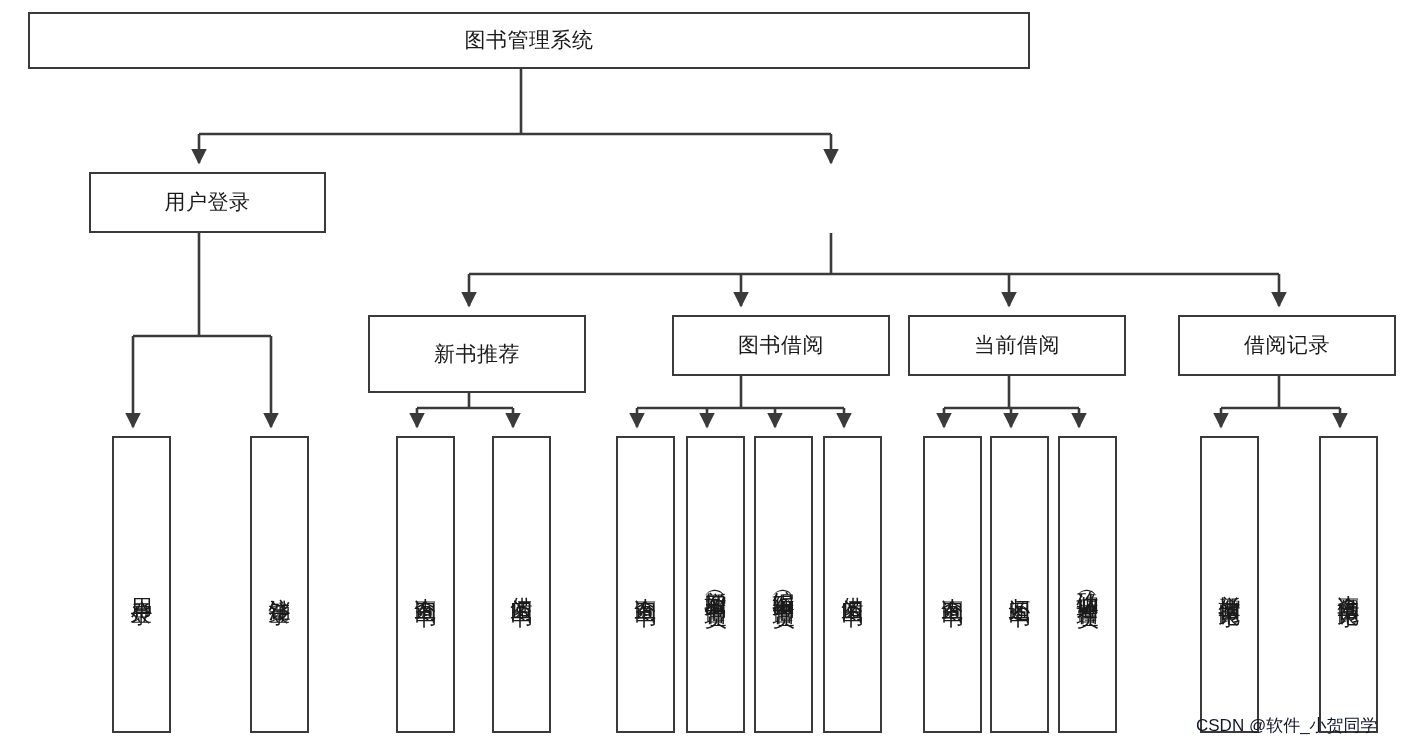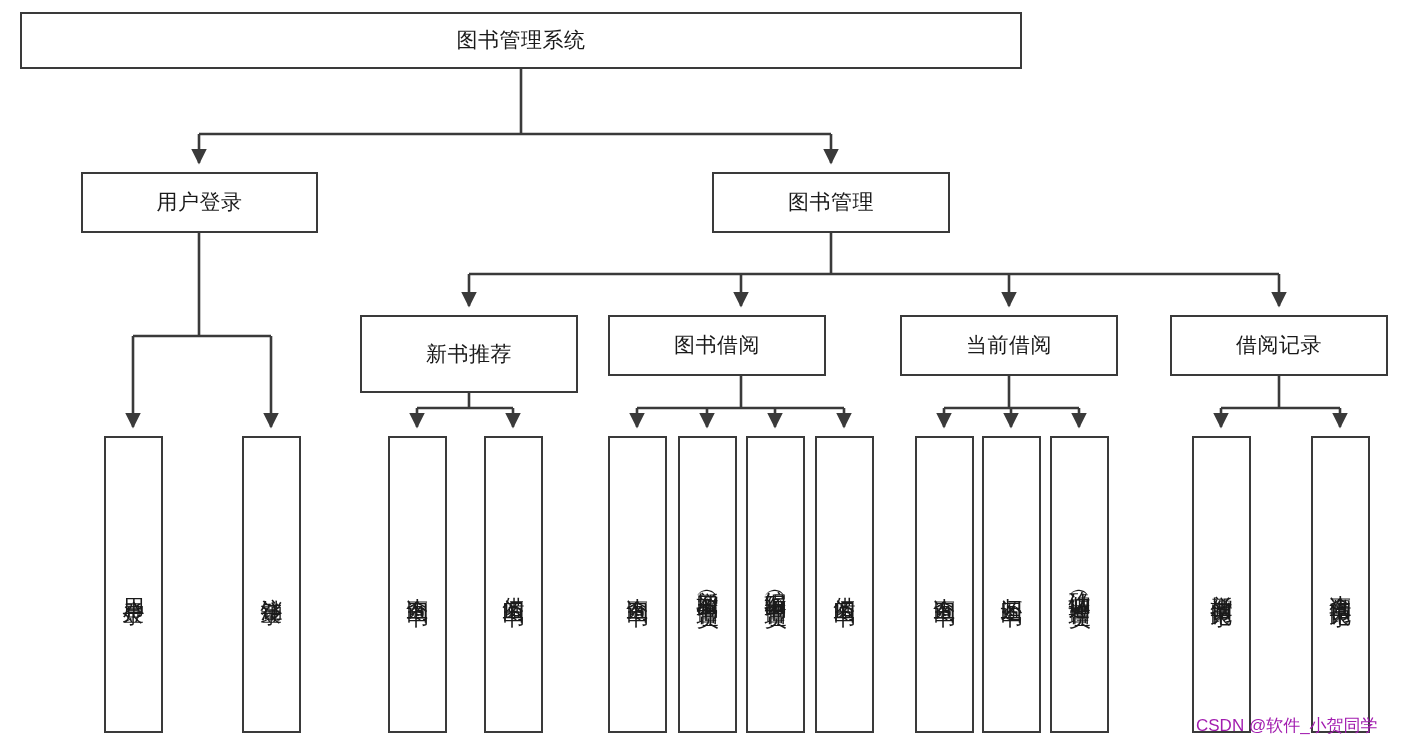--- a/index.html
+++ b/index.html
@@ -28,20 +28,21 @@
   }
   .node {
     position: absolute;
     box-sizing: border-box;
     background: #ffffff;
     border: 2px solid #3a3a3a;
     display: flex;
     align-items: center;
     justify-content: center;
     z-index: 2;
+    margin-left: 8px;
   }
   .node-label {
     color: #1a1a1a;
     line-height: 1.18;
     text-align: center;
     white-space: pre;
   }
   
   .node.horiz .node-label {
     font-size: 21px;
@@ -59,21 +60,21 @@
     font-size: 22px;
     letter-spacing: 2.5px;
     line-height: 1;
     max-height: 100%;
   }
   .watermark {
     position: absolute;
     left: 1196px;
     top: 714px;
     font-size: 17px;
-    color: #a21caf;
+    color: #0f172a;
     white-space: nowrap;
     z-index: 5;
     font-family: "Liberation Sans", "DejaVu Sans", sans-serif;
     text-align: center;
   }
 </style>
 </head>
 <body>
 
 <div id="diagram-root">
@@ -130,28 +131,25 @@
     </g>
   </svg>
 
   <div class="node horiz" style="left:20px; top:12px; width:1002px; height:57px;">
     <span class="node-label">图书管理系统</span>
   </div>
 
   <div class="node horiz" style="left:81px; top:172px; width:237px; height:61px;">
     <span class="node-label">用户登录</span>
   </div>
-  <div class="node horiz" style="left:712px; top:172px; width:238px; height:61px;">
-    <span class="node-label">图书管理</span>
-  </div>
 
   <div class="node horiz" style="left:360px; top:315px; width:218px; height:78px;">
     <span class="node-label">新书推荐</span>
   </div>
-  <div class="node horiz" style="left:608px; top:315px; width:218px; height:61px;">
+  <div class="node horiz" style="left:664px; top:315px; width:218px; height:61px;">
     <span class="node-label">图书借阅</span>
   </div>
   <div class="node horiz" style="left:1170px; top:315px; width:218px; height:61px;">
     <span class="node-label">借阅记录</span>
   </div>
   <div class="node horiz" style="left:900px; top:315px; width:218px; height:61px;">
     <span class="node-label">当前借阅</span>
   </div>
 
   <div class="node vert" style="left:104px; top:436px; width:59px; height:297px;">

